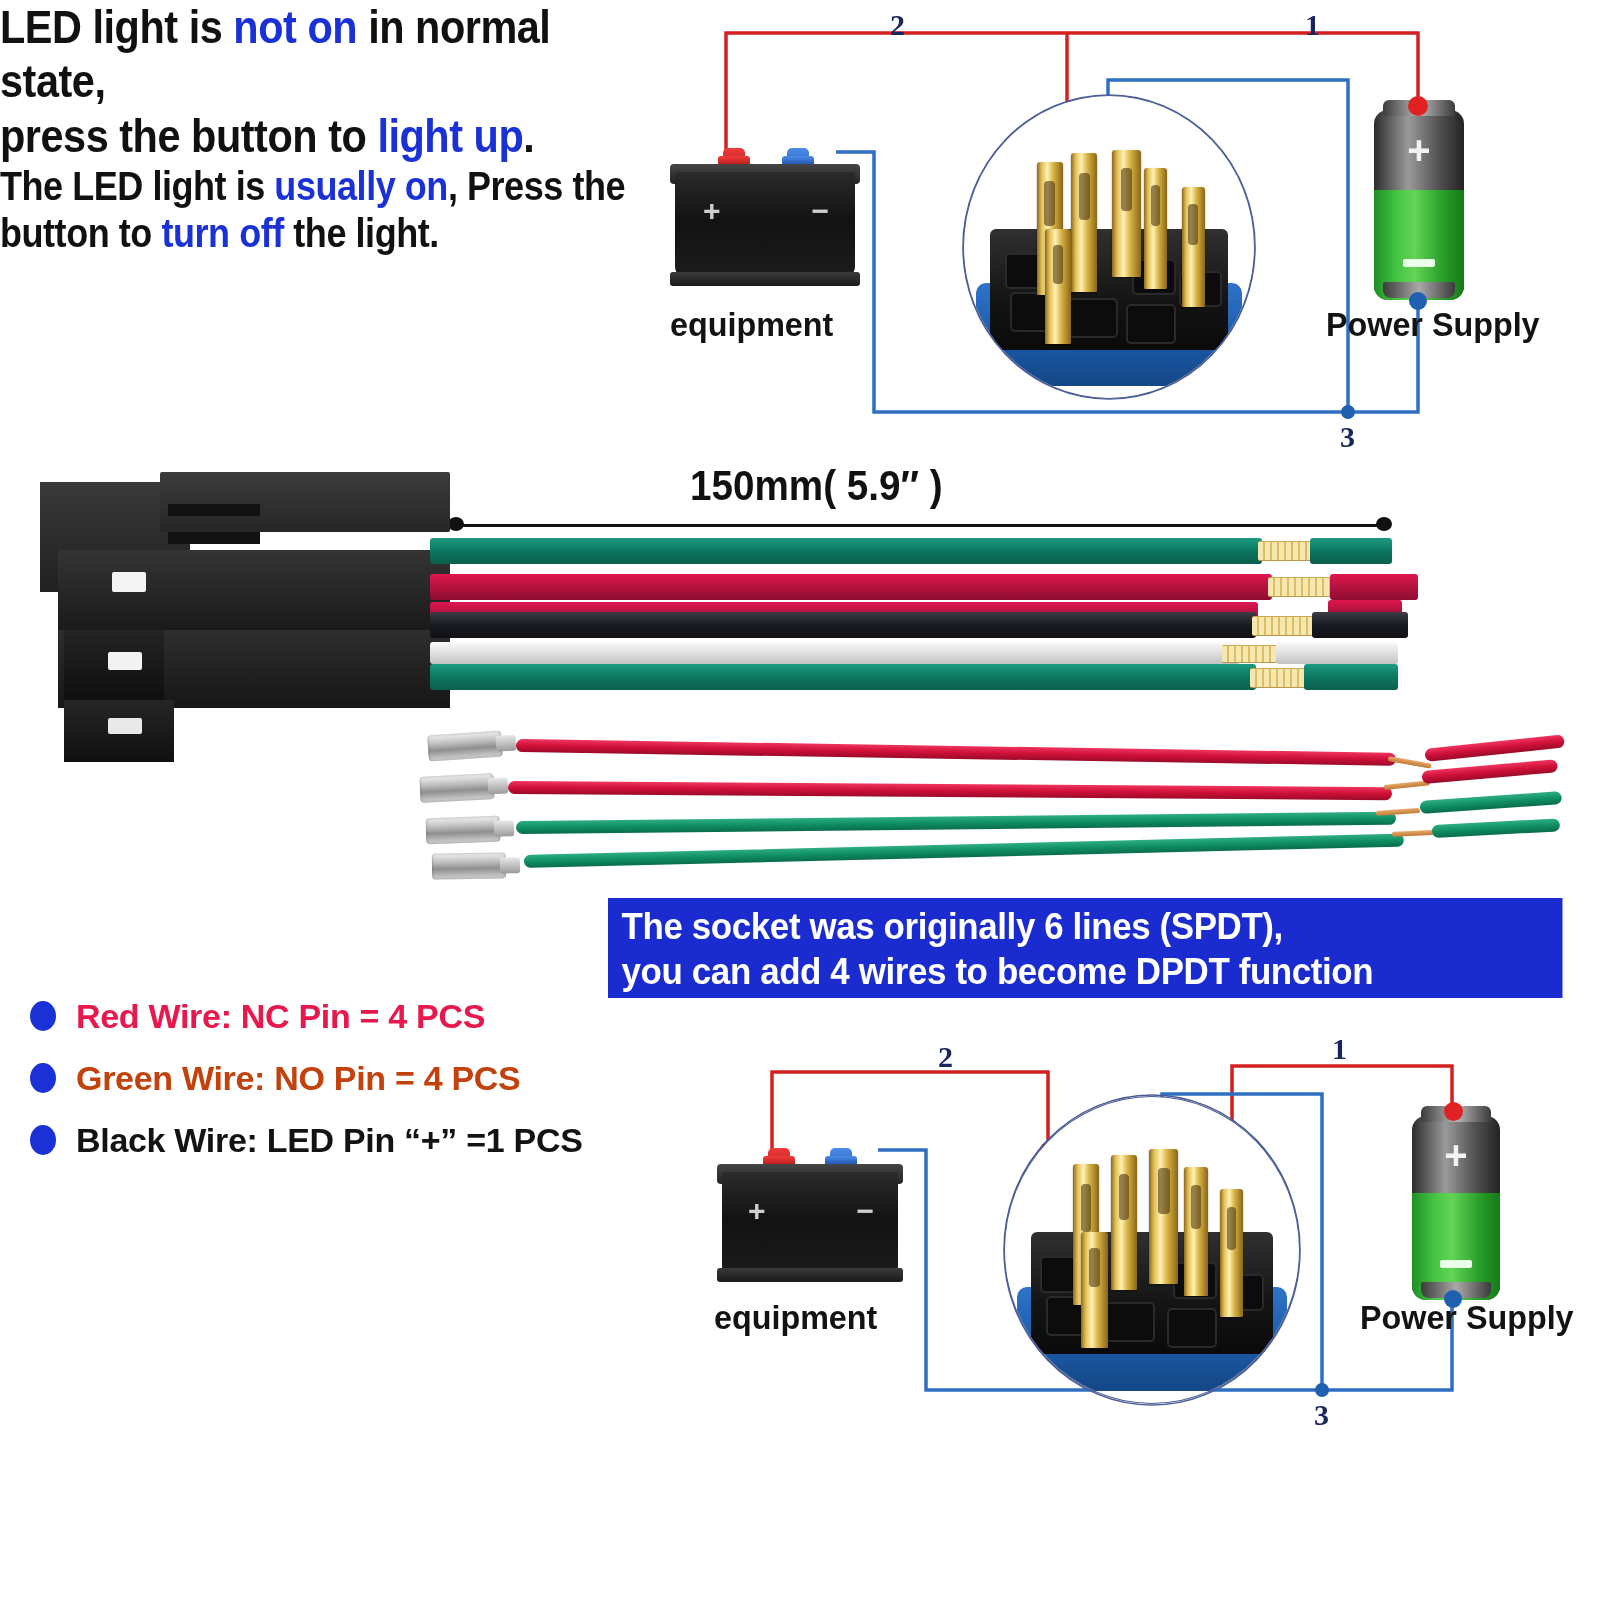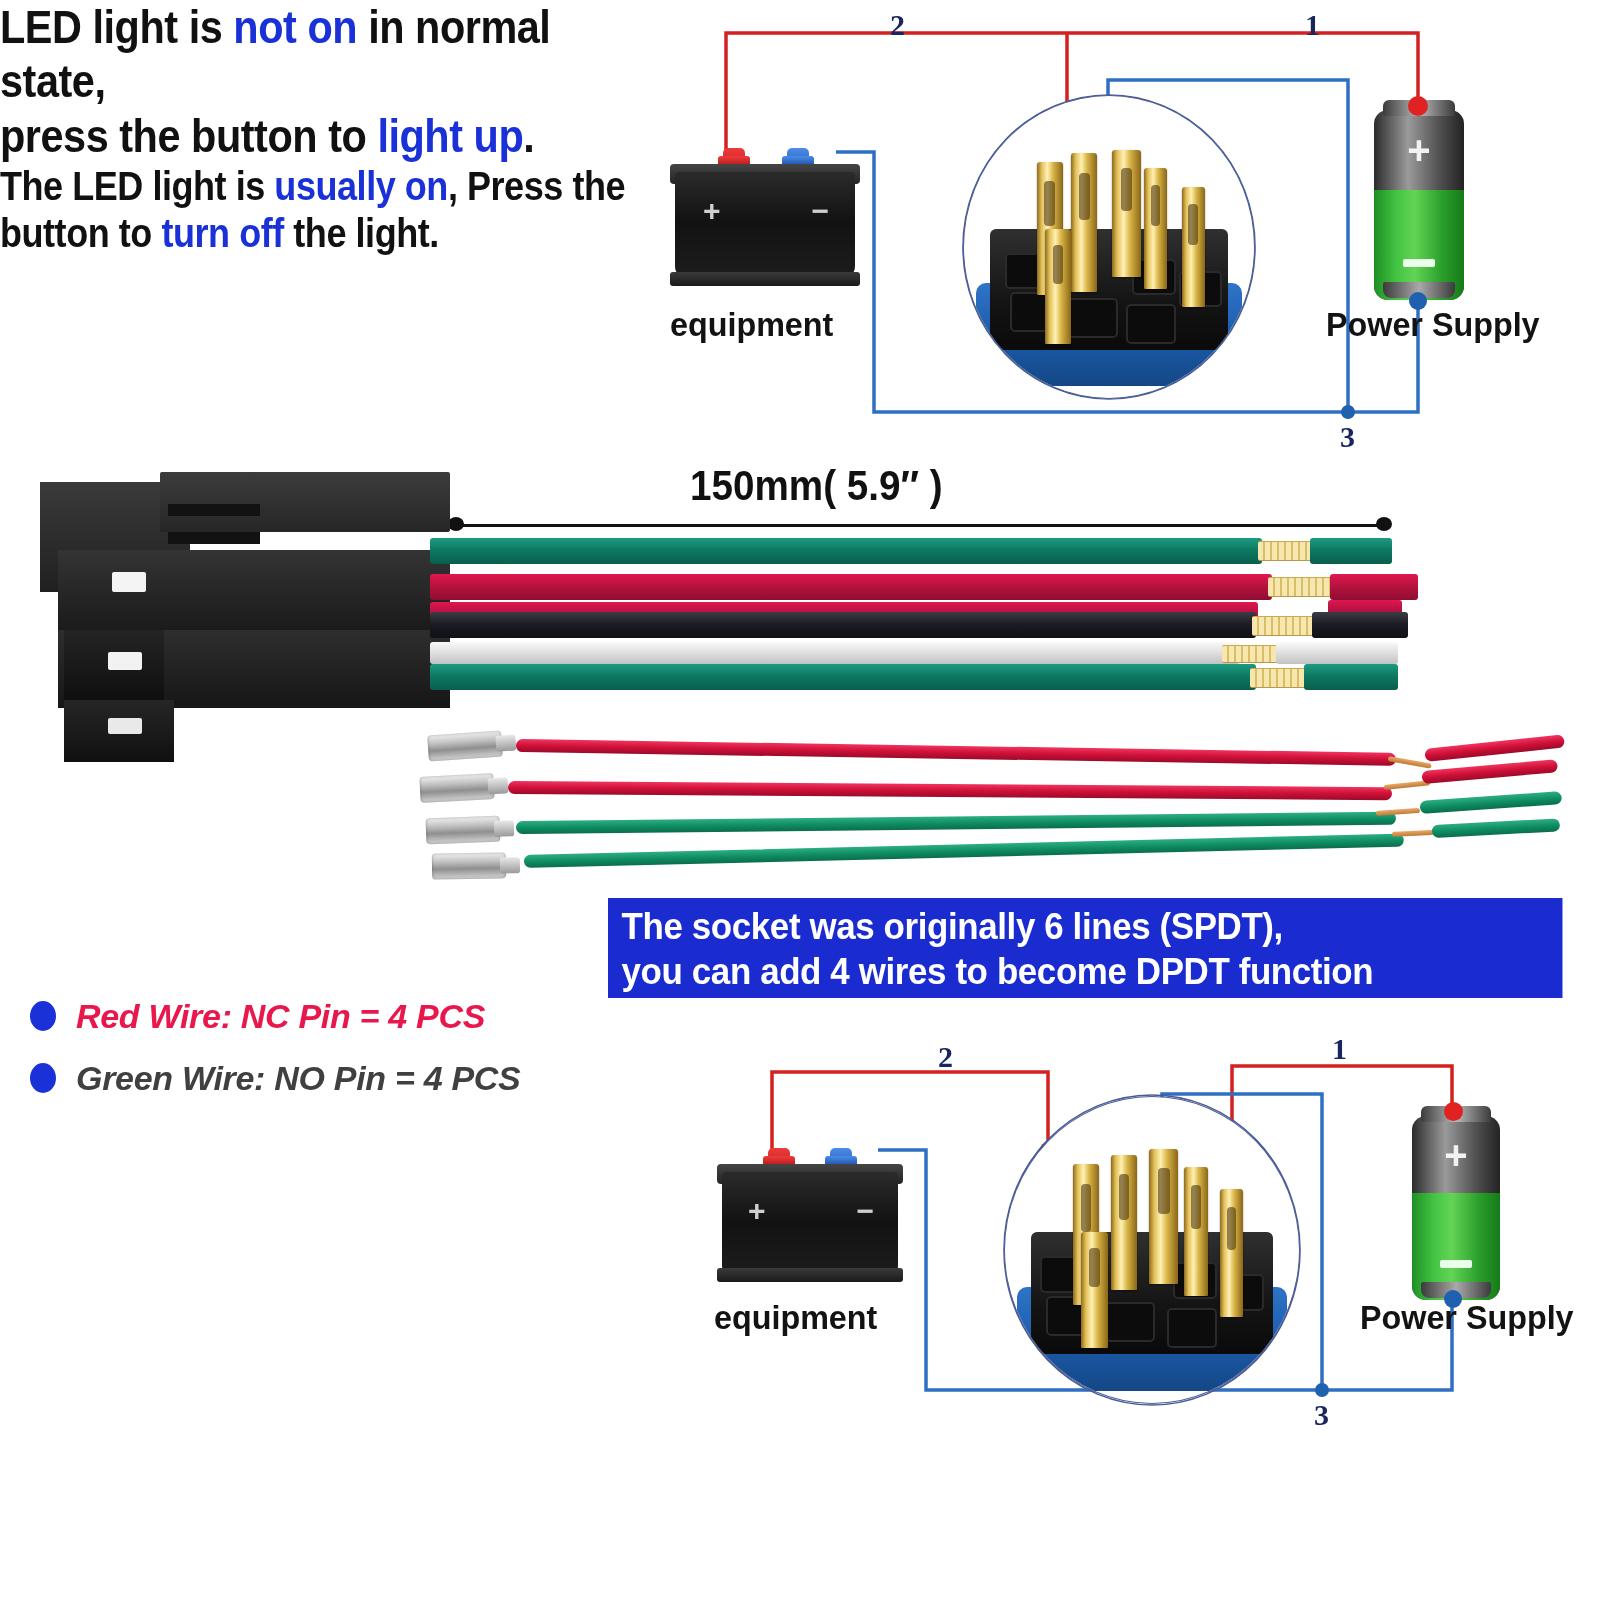--- a/index.html
+++ b/index.html
@@ -26,32 +26,31 @@
   .hl-blue { color: #1a31d8; }
 
   #headline-top { left: 30px; top: 172px; width: 740px; font-size: 46px; }
   #headline-bottom { left: 46px; top: 1322px; width: 700px; font-size: 40px; }
 
   
   #wire-list { position: absolute; left: 30px; top: 985px; width: 610px; }
   .wire-row {
     display: flex; align-items: center;
     height: 62px;
-    font-style: italic;
   }
   .bullet-dot {
     width: 26px; height: 30px; border-radius: 50%;
     background: #1a31d8; flex: 0 0 auto; margin-right: 20px;
   }
   .wire-label {
     font-size: 34px; font-weight: bold; white-space: nowrap;
     letter-spacing: -0.3px;
   }
   .c-red   { color: #e8174c; }
-  .c-green { color: #404040; text-align: right; }
+  .c-green { color: #c2410c; text-align: right; }
   .c-dark  { color: #131313; }
 
   
   #spdt-banner {
     position: absolute; left: 608px; top: 898px;
     width: 984px; height: 100px;
     background: #1a2bd0;
     color: #ffffff;
     padding: 6px 14px 0 14px;
     font-size: 36px; font-weight: bold;
@@ -378,20 +377,24 @@
   </div>
 
   <div id="wire-list">
     <div class="wire-row">
       <span class="bullet-dot"></span>
       <span class="wire-label c-red">Red  Wire: NC Pin = 4 PCS</span>
     </div>
     <div class="wire-row">
       <span class="bullet-dot"></span>
       <span class="wire-label c-green">Green  Wire: NO Pin = 4 PCS</span>
+    </div>
+    <div class="wire-row">
+      <span class="bullet-dot"></span>
+      <span class="wire-label c-dark">Black  Wire: LED Pin “+” =1 PCS</span>
     </div>
   </div>
 
   <div class="diagram" id="diagram-bottom" style="left:700px; top:1010px; width:900px; height:430px;">
 
     <svg width="900" height="430">
 
       <polyline points="72,140 72,62 348,62 348,140" fill="none" stroke="#d42020" stroke-width="3.5"></polyline>
 
       <polyline points="752,102 752,56 532,56 532,184" fill="none" stroke="#d42020" stroke-width="3.5"></polyline>

